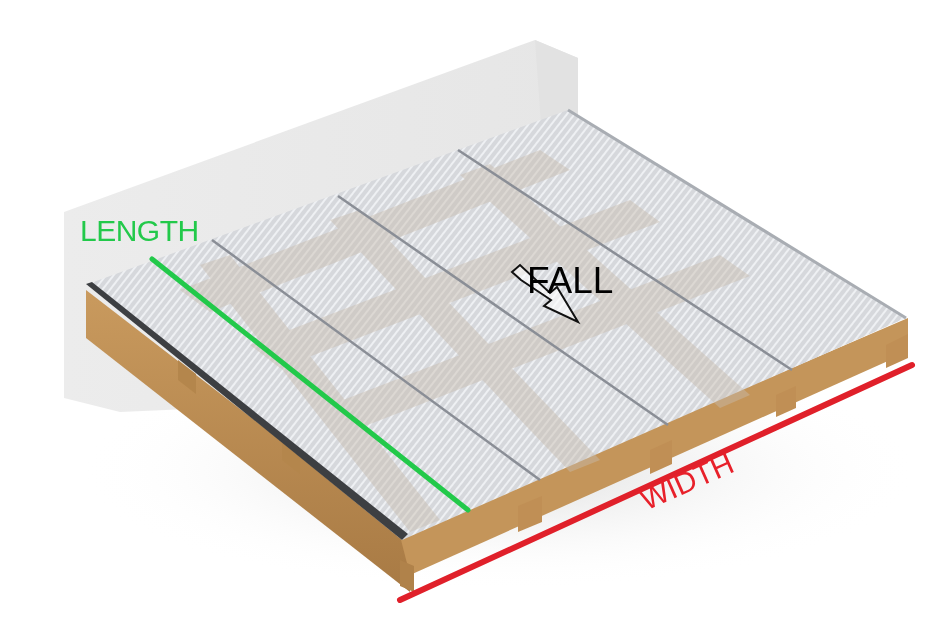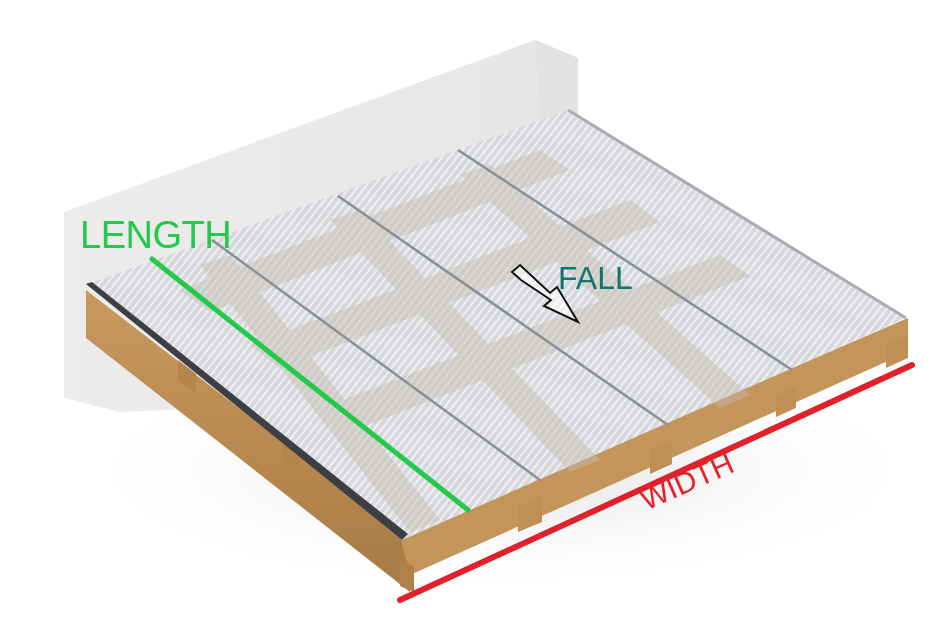--- a/index.html
+++ b/index.html
@@ -1,20 +1,20 @@
 <!DOCTYPE html>
 <html><head>
 <meta charset="utf-8">
 <style>
   html, body { margin:0; padding:0; background:#ffffff; }
   body { width:944px; height:637px; position:relative; overflow:hidden; font-family:"Liberation Sans", sans-serif; }
   #scene { position:absolute; left:0; top:0; width:944px; height:637px; }
   .label { position:absolute; font-family:"Liberation Sans", sans-serif; white-space:nowrap; line-height:1; }
-  .lbl-length { left:80px; top:216px; font-size:38px; color:#22c94a; letter-spacing:-0.5px; }
-  .lbl-fall { left:558px; top:262px; font-size:32px; color:#0f766e; }
+  .lbl-length { left:80px; top:216px; font-size:30px; color:#22c94a; letter-spacing:-0.5px; }
+  .lbl-fall { left:527px; top:262px; font-size:37px; color:#000000; }
   .lbl-width { left:636px; top:488px; font-size:30px; color:#e8202a; transform:rotate(-24deg); transform-origin:left top; }
 </style>
 </head>
 <body>
 
 <div id="scene">
 <svg width="944" height="637" viewBox="0 0 944 637" xmlns="http://www.w3.org/2000/svg">
   <defs>
     <linearGradient id="wallGrad" x1="0" y1="0" x2="1" y2="0">
       <stop offset="0" stop-color="#ececec"></stop>

